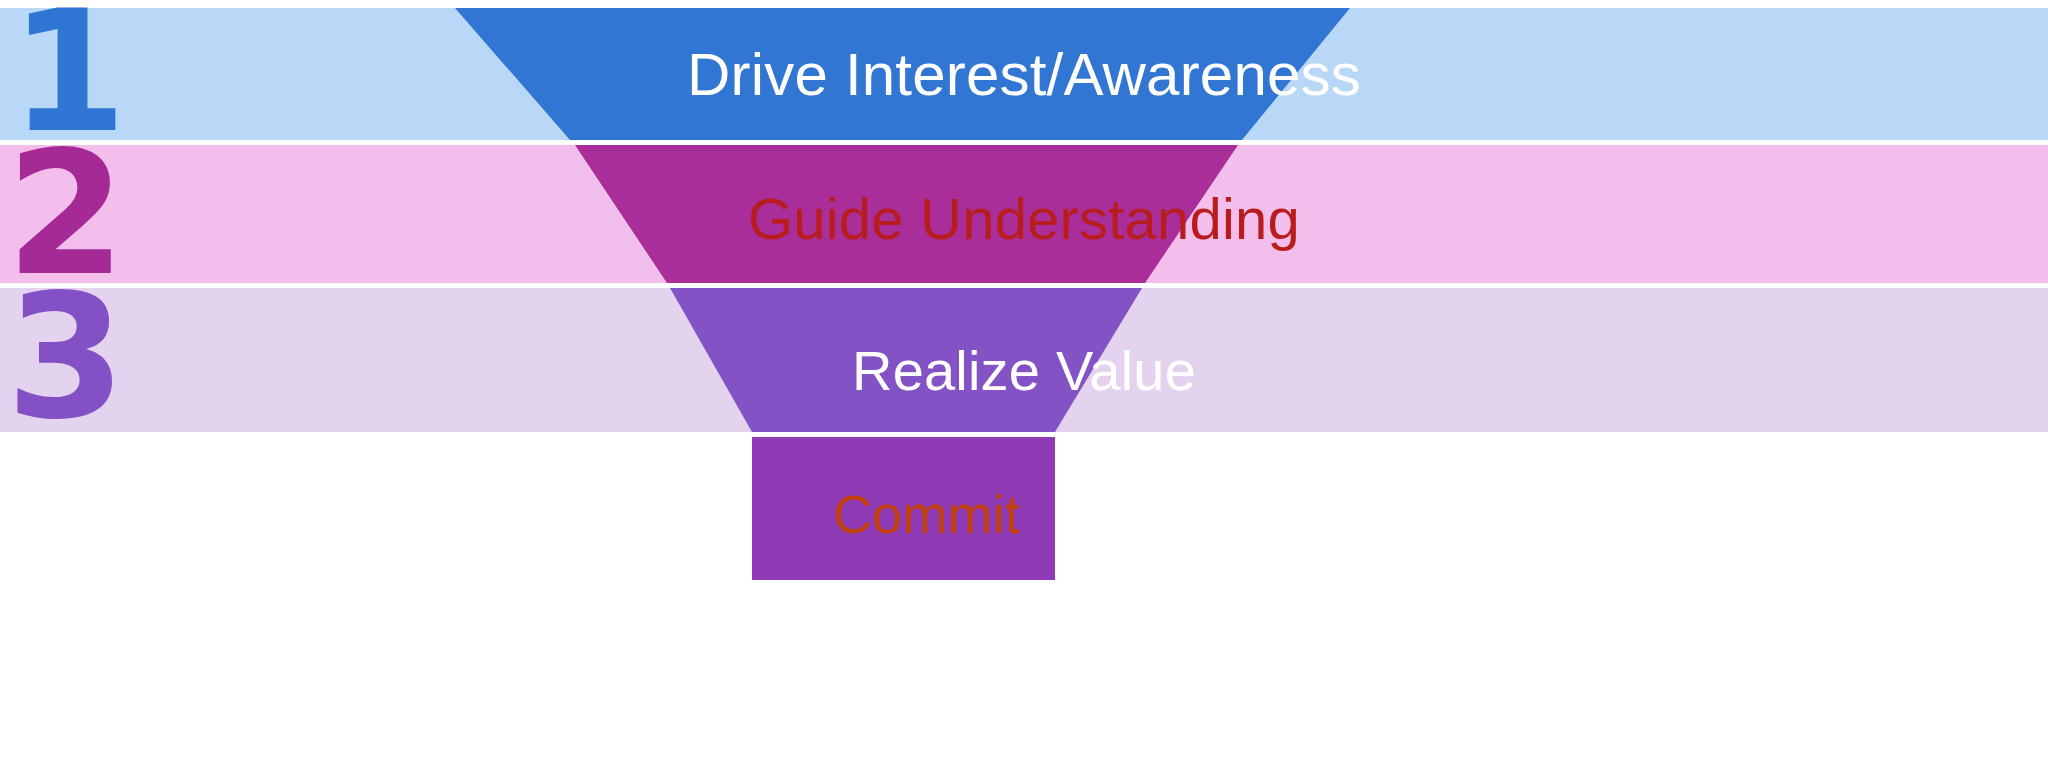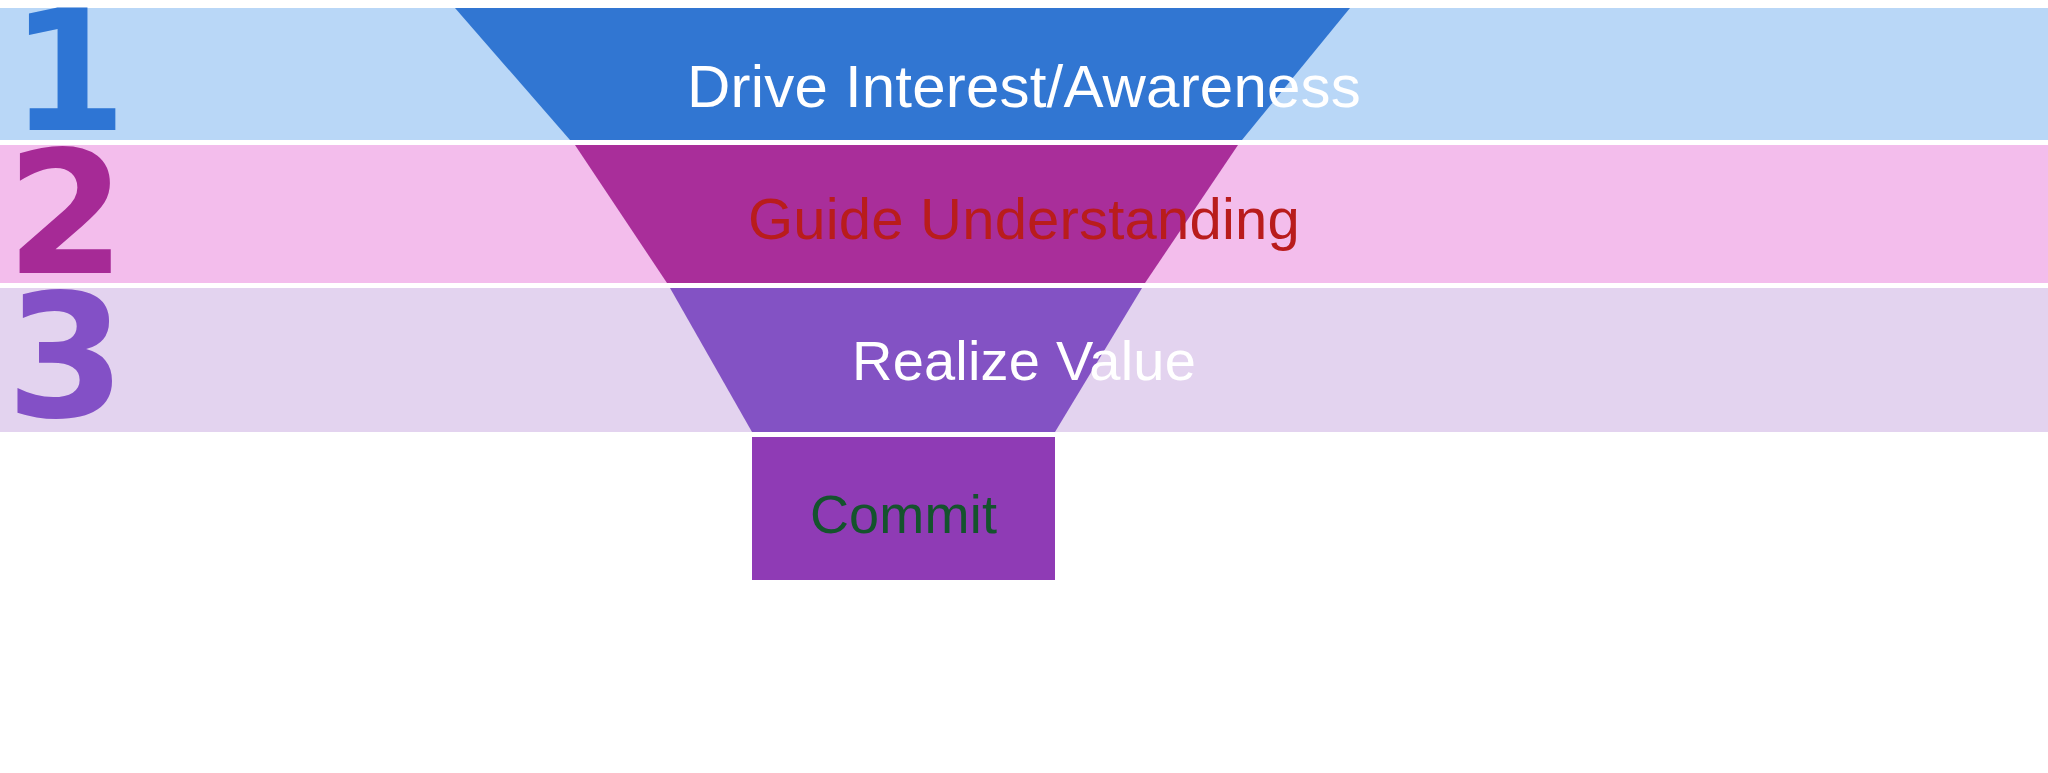--- a/index.html
+++ b/index.html
@@ -16,21 +16,21 @@
   
   #funnel-svg{position:absolute;left:0;top:0;width:2048px;height:773px;
               pointer-events:none;}
 
   
   .stage-label{position:absolute;color:#ffffff;font-weight:400;
                white-space:nowrap;text-align:center;
                letter-spacing:.2px;}
   #label-1{left:0;width:2048px;top:40px;font-size:60px;}
   #label-2{left:0;width:2048px;top:185px;font-size:58px;}
-  #label-3{left:0;width:2048px;top:328px;font-size:56px;}
+  #label-3{left:0;width:2048px;top:338px;font-size:56px;}
   #label-4{left:752px;width:303px;top:483px;font-size:54px;}
 
   
   .numeral{position:absolute;font-weight:bold;line-height:1;
            font-family:"DejaVu Sans","Liberation Sans",sans-serif;}
   #numeral-1{left:10px;top:-12px;font-size:168px;}
   #numeral-2{left:6px;top:128px;font-size:172px;}
   #numeral-3{left:6px;top:272px;font-size:172px;}
 
   
@@ -47,22 +47,22 @@
   <div class="band" id="band-3" style="background: rgb(227, 211, 239); top: 288px; height: 144px;"></div>
 
   <svg id="funnel-svg" viewBox="0 0 2048 773" preserveAspectRatio="none">
     <polygon id="poly-1" points="455,8 1350,8 1242,140 570,140" fill="#3176d2"></polygon>
     <polygon id="poly-2" points="575,145 1238,145 1145,283 667,283" fill="#a92e9a"></polygon>
     <polygon id="poly-3" points="670,288 1142,288 1055,432 752,432" fill="#8352c4"></polygon>
   </svg>
 
   <div id="commit-box" style="background: rgb(143, 59, 181); left: 752px; top: 437px; width: 303px; height: 143px;"></div>
 
-  <div class="stage-label" id="label-1" style="color: rgb(255, 255, 255); margin-top: 12px;">Drive Interest/Awareness</div>
+  <div class="stage-label" id="label-1" style="color: rgb(255, 255, 255);">Drive Interest/Awareness</div>
   <div class="stage-label" id="label-2" style="color: #b91c1c;">Guide Understanding</div>
   <div class="stage-label" id="label-3" style="color: rgb(255, 255, 255);">Realize Value</div>
-  <div class="stage-label" id="label-4" style="color: #14532d;">Commit</div>
+  <div class="stage-label" id="label-4" style="color: #c2410c; padding-left: 23px;">Commit</div>
 
   <div class="numeral" id="numeral-1" style="color: rgb(46, 117, 212);">1</div>
   <div class="numeral" id="numeral-2" style="color: rgb(166, 42, 150);">2</div>
   <div class="numeral" id="numeral-3" style="color: rgb(131, 80, 198);">3</div>
 
 </div>
 
 </body></html>

